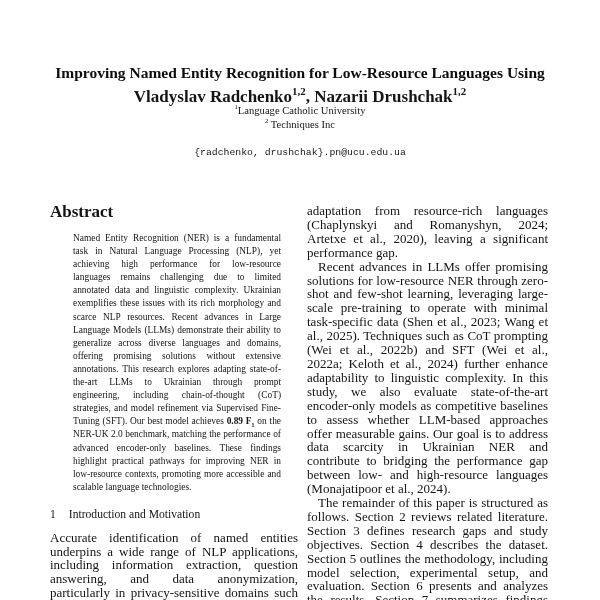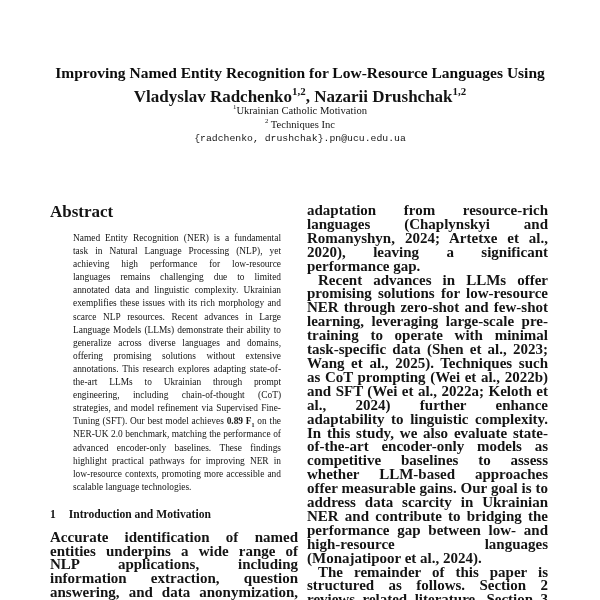--- a/index.html
+++ b/index.html
@@ -36,21 +36,21 @@
   sup { font-size: 64%; vertical-align: super; line-height: 0; }
   sub { font-size: 64%; vertical-align: sub; line-height: 0; }
   .affil {
     font-size: 10.6px;
     line-height: 13px;
     margin-top: 1px;
   }
   .email {
     font-family: "Liberation Mono", monospace;
     font-size: 9.8px;
-    margin-top: 2px;
+    margin-top: 16px;
     letter-spacing: 0;
   }
   .columns {
     position: absolute;
     top: 204px;
     left: 50px;
     width: 498px;
     display: flex;
   }
   .col-left  { width: 248px; margin-right: 9px; }
@@ -62,48 +62,47 @@
     margin: 0 0 13px 0;
   }
   .abstract-body {
     margin: 0 17px 0 23px;
     font-size: 9.4px;
     line-height: 13.1px;
     text-align: justify;
   }
   .section-heading {
     margin-top: 13px;
-    font-weight: bold;
+    font-weight: normal;
     font-size: 11.6px;
     line-height: 15px;
     white-space: nowrap;
   }
   .section-heading .sec-num { display: inline-block; margin-right: 13px; }
   .body-par {
     margin: 9px 0 0 0;
-    font-size: 15px;
+    font-size: 13px;
     line-height: 13.7px;
     text-align: justify;
-    font-weight: bold;
   }
   .col-right .body-par { margin: 0; line-height: 13.9px; }
   .col-right .body-par.indent { text-indent: 11px; }
   b.metric { font-weight: bold; }
 </style>
 </head>
 <body>
 
 <div class="page">
 
   <div class="header">
     <div class="title">
       <span>Improving Named Entity Recognition for Low-Resource Languages Using</span>
     </div>
     <div class="authors"><span>Vladyslav Radchenko</span><sup>1,2</sup><span>, </span><span>Nazarii Drushchak</span><sup>1,2</sup></div>
-    <div class="affil"><sup>1</sup><span>Ukrainian Catholic Motivation</span></div>
+    <div class="affil"><sup>1</sup><span>Language Catholic University</span></div>
     <div class="affil"><sup>2</sup><span> Techniques Inc</span></div>
     <div class="email">{radchenko, drushchak}.pn@ucu.edu.ua</div>
   </div>
 
   <div class="columns">
 
     <div class="col-left">
       <div class="abstract-heading">Abstract</div>
       <p class="abstract-body"><span>Named Entity Recognition (NER) is a fundamental task in Natural Language Processing (NLP), yet achieving high performance for low-resource languages remains challenging due to limited annotated data and linguistic complexity.  Ukrainian exemplifies these issues with its rich morphology and scarce NLP resources. Recent advances in Large Language Models (LLMs) demonstrate their ability to generalize across diverse languages and domains, offering promising solutions without extensive annotations. This research explores adapting state-of-the-art LLMs to Ukrainian through prompt engineering, including chain-of-thought (CoT) strategies, and model refinement via Supervised Fine-Tuning (SFT). Our best model achieves </span><b class="metric"><span>0.89 F</span><sub>1</sub></b><span> on the NER-UK 2.0 benchmark, matching the performance of advanced encoder-only baselines. These findings highlight practical pathways for improving NER in low-resource contexts, promoting more accessible and scalable language technologies.</span></p>
       <div class="section-heading">

